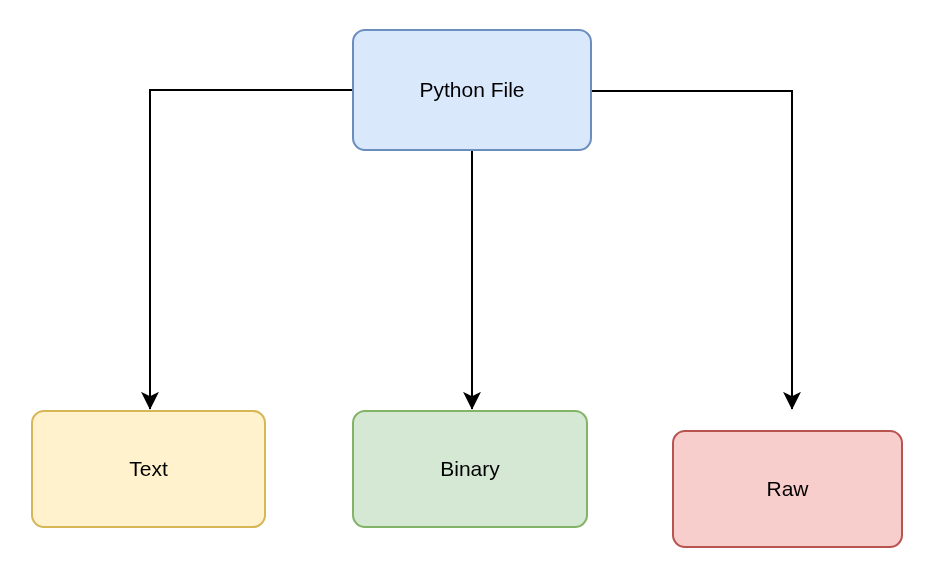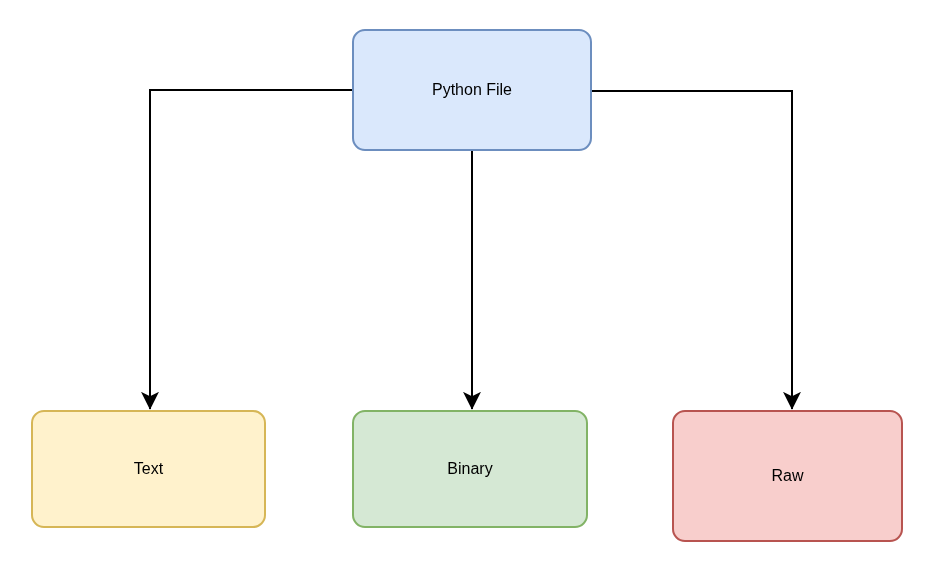--- a/index.html
+++ b/index.html
@@ -23,21 +23,21 @@
     pointer-events: none;
   }
   .node {
     position: absolute;
     box-sizing: border-box;
     border-radius: 13px;
     border: 2px solid;
     display: flex;
     align-items: center;
     justify-content: center;
-    font-size: 16px;
+    font-size: 21px;
     line-height: 1.2;
     text-align: center;
   }
   .node-label {
     white-space: nowrap;
   }
 </style>
 </head>
 <body>
 
@@ -57,17 +57,17 @@
   <div>
       <div class="node" style="left: 352px; top: 29px; width: 240px; height: 122px; background: rgb(218, 232, 252); border-color: rgb(108, 142, 191); color: rgb(0, 0, 0);">
         <span class="node-label">Python File</span>
       </div>
       <div class="node" style="left: 31px; top: 410px; width: 235px; height: 118px; background: rgb(255, 242, 204); border-color: rgb(214, 182, 86); color: rgb(0, 0, 0);">
         <span class="node-label">Text</span>
       </div>
       <div class="node" style="left: 352px; top: 410px; width: 236px; height: 118px; background: rgb(213, 232, 212); border-color: rgb(130, 179, 102); color: rgb(0, 0, 0);">
         <span class="node-label">Binary</span>
       </div>
-      <div class="node" style="left: 672px; top: 410px; width: 231px; height: 132px; background: rgb(248, 206, 204); border-color: rgb(184, 84, 80); color: rgb(0, 0, 0);">
+      <div class="node" style="left: 672px; top: 430px; width: 231px; height: 118px; background: rgb(248, 206, 204); border-color: rgb(184, 84, 80); color: rgb(0, 0, 0);">
         <span class="node-label">Raw</span>
       </div>
     </div>
 </div>
 
 </body></html>

